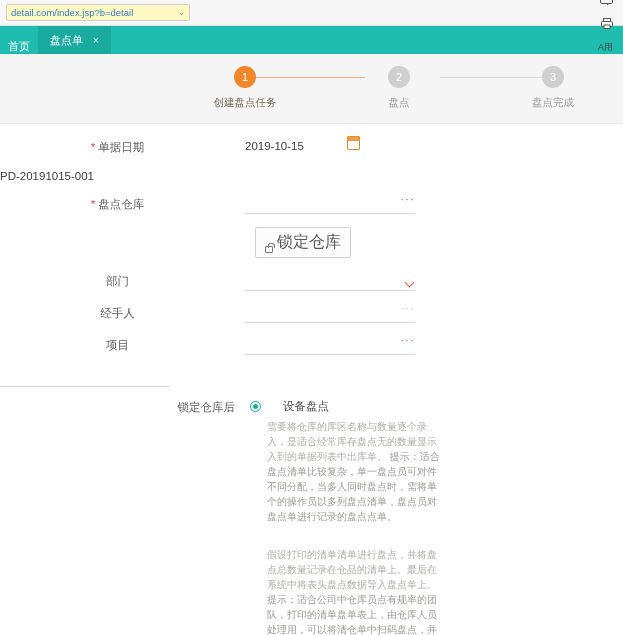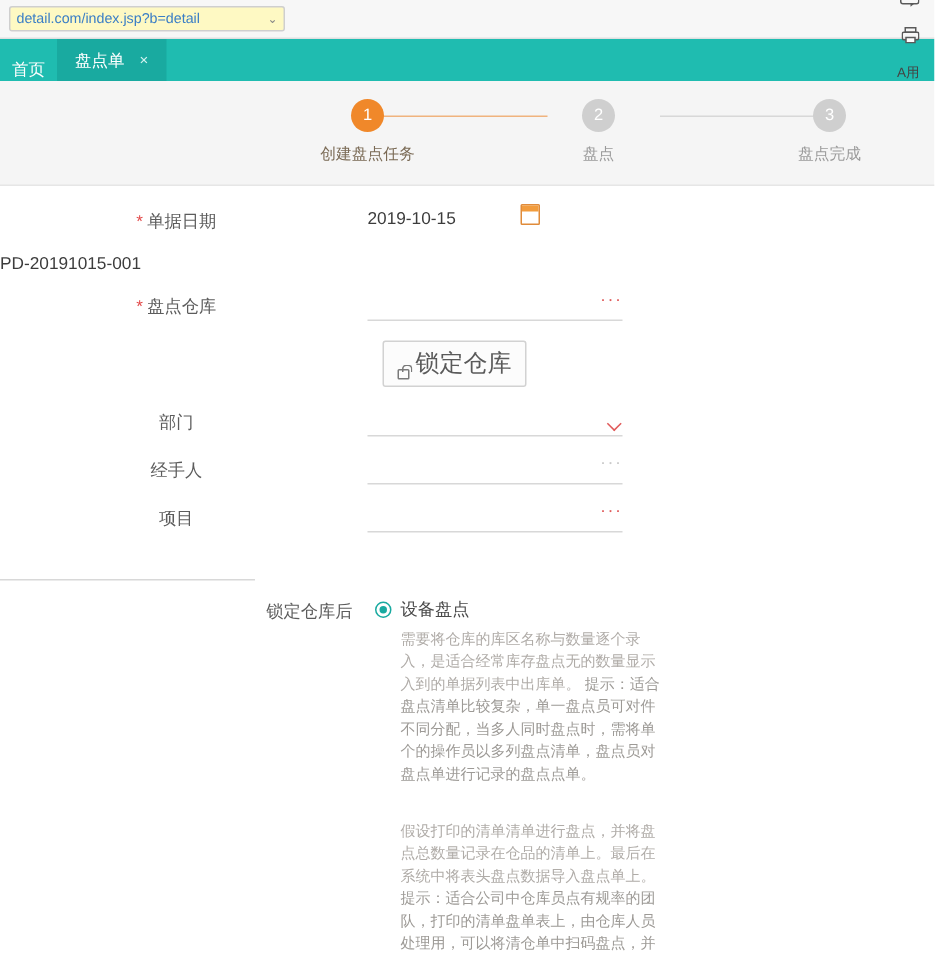--- a/index.html
+++ b/index.html
@@ -279,20 +279,21 @@
     content: "";
     position: absolute;
     left: 2px; top: 2px;
     width: 5px; height: 5px;
     border-radius: 50%;
     background: #19aaa0;
   }
   .radio-label {
     font-size: 11.5px;
     color: #4a4a4a;
+    margin-left: 16px;
   }
   .desc {
     margin-left: 17px;
     margin-top: 5px;
     width: 175px;
     font-size: 10px;
     line-height: 15px;
     color: #b0aca8;
   }
   .desc .tip { color: #9d9a96; }

